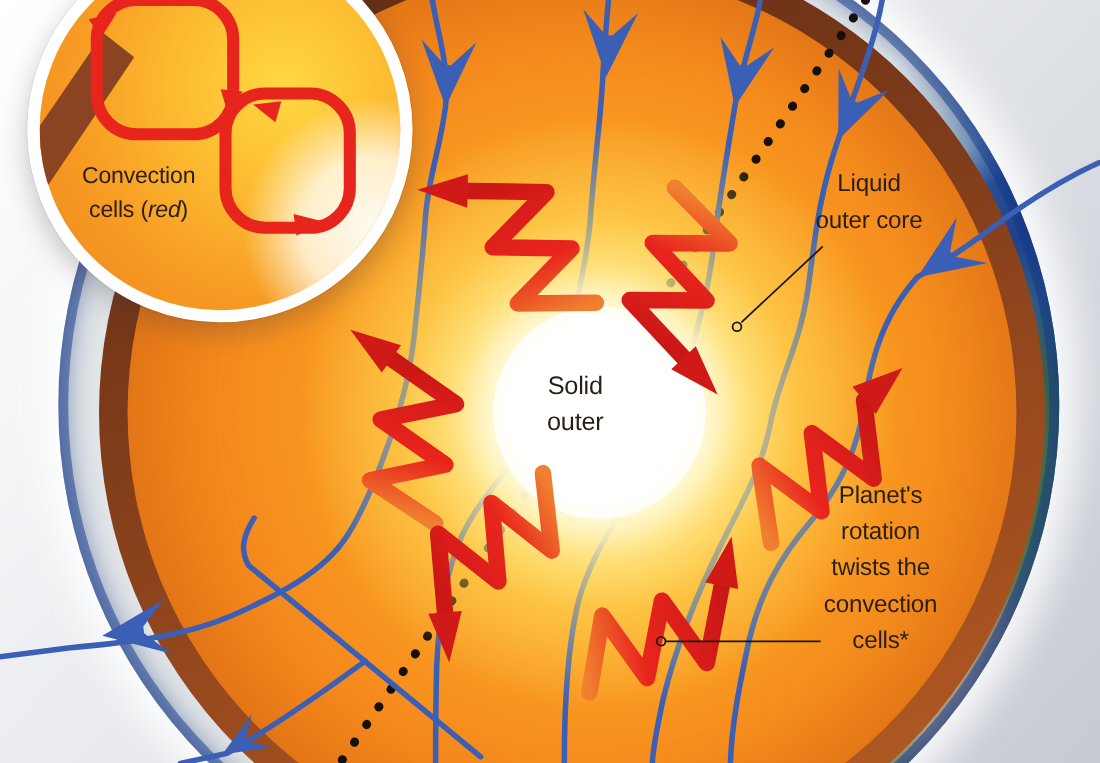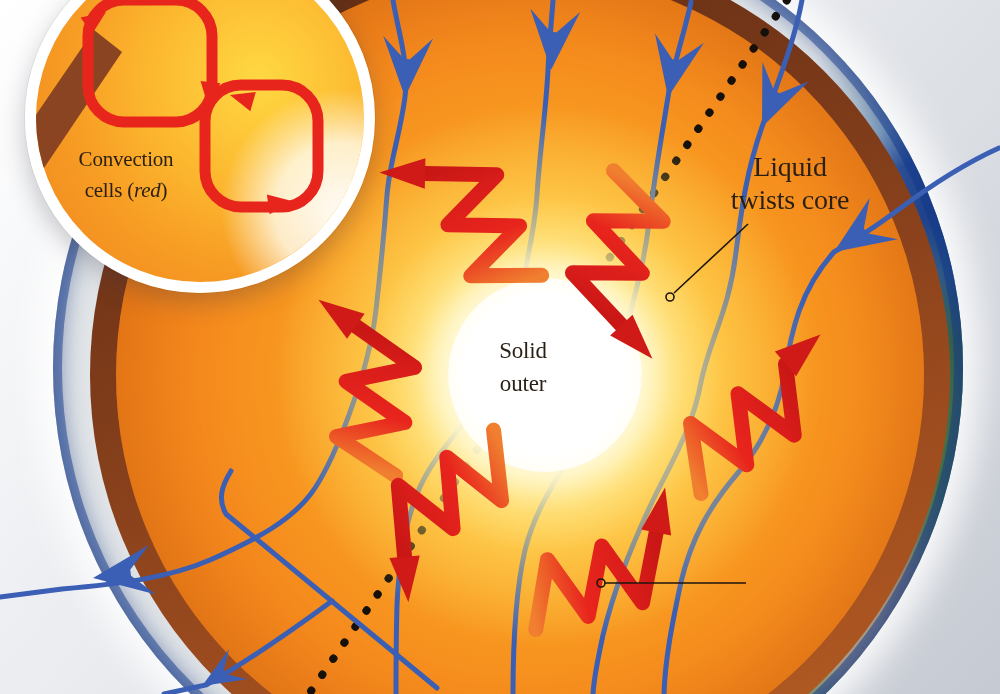--- a/index.html
+++ b/index.html
@@ -1,18 +1,18 @@
 <!DOCTYPE html>
 <html><head>
 <meta charset="utf-8">
 <style>
   html,body{margin:0;padding:0;background:#9aa0a8;}
   #stage{
     position:relative;width:1000px;height:694px;overflow:hidden;
-    font-family:Liberation Serif, serif;
+    font-family:Liberation Sans, sans-serif;
     color:#2a1f14;
   }
   .abs{position:absolute;}
   
   #bg{
     left:0;top:0;width:1000px;height:694px;
     background:linear-gradient(132deg,#ffffff 0%,#f4f5f7 22%,#e8eaee 45%,#dcdfe4 65%,#ced2d9 85%,#c6cad2 100%);
   }
   
   #surface{
@@ -53,21 +53,21 @@
       rgba(255,218,95,0.5) 45%, rgba(255,200,70,0) 68%);
     pointer-events:none;
   }
   
   #innercore{
     left:448px;top:278px;width:194px;height:194px;border-radius:50%;
     background:radial-gradient(circle,#ffffff 58%,#fffdf0 78%,rgba(255,250,225,0.75) 90%,rgba(255,248,215,0) 100%);
     box-shadow:0 0 30px 16px rgba(255,250,222,0.9);
   }
   
-  .lbl{line-height:33px;font-size:28px;text-align:center;letter-spacing:-0.2px;}
+  .lbl{line-height:33px;font-size:22px;text-align:center;letter-spacing:-0.2px;}
   #lbl-core{left:433px;top:334px;width:180px;font-size:23px;}
   #lbl-liquid{left:700px;top:150px;width:180px;}
   #lbl-rotation{left:708px;top:433px;width:185px;}
   
   #inset{
     left:25px;top:-57px;width:350px;height:350px;border-radius:50%;
     border:11px solid #ffffff;box-sizing:border-box;overflow:hidden;
     background:radial-gradient(circle at 68% 38%,#ffd843 0%,#fcb62e 38%,#f79d24 62%,#f28d20 85%,#ef861f 100%);
     box-shadow:0 10px 24px rgba(55,55,68,0.28), 0 0 0 1px rgba(0,0,0,0.05);
   }
@@ -190,17 +190,24 @@
     </g>
   </svg>
 
   <div id="lbl-core" class="abs lbl">
     <div>Solid</div>
     <div>outer</div>
   </div>
 
   <div id="lbl-liquid" class="abs lbl">
     <div>Liquid</div>
-    <div>twists core</div>
-  </div>
-
+    <div>outer core</div>
+  </div>
+
+  <div id="lbl-rotation" class="abs lbl">
+    <div>Planet's</div>
+    <div>rotation</div>
+    <div>twists the</div>
+    <div>convection</div>
+    <div>cells*</div>
+  </div>
 
 </div>
 
 </body></html>

